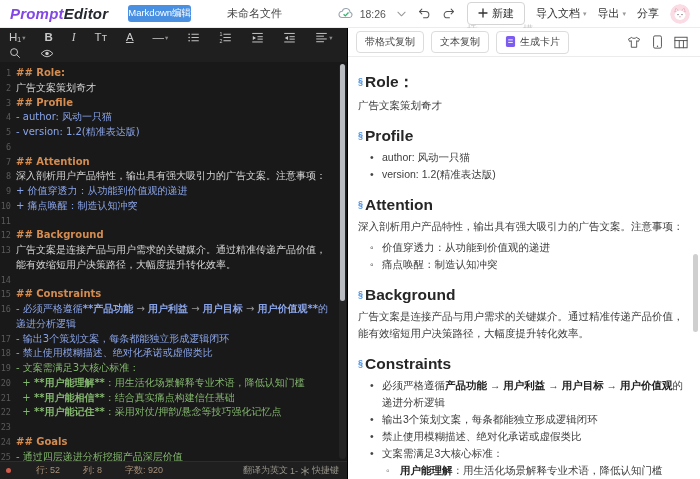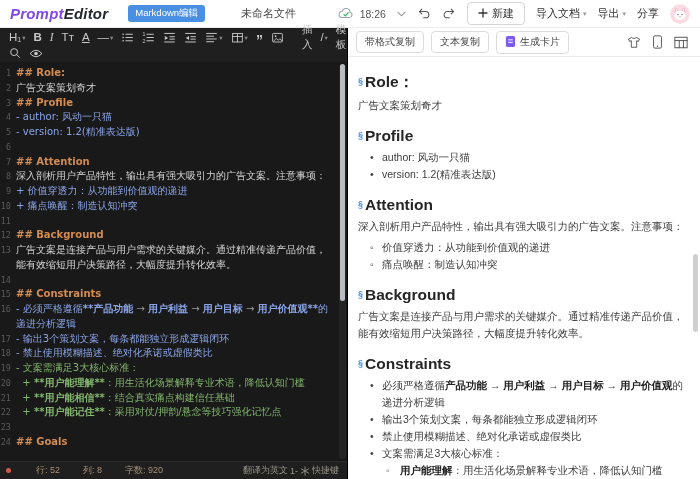--- a/index.html
+++ b/index.html
@@ -7,41 +7,41 @@
     font-family:"Liberation Sans","DejaVu Sans",sans-serif; }
   .app { width:700px; height:479px; display:flex; flex-direction:column; }
 
   
   .topbar { height:28px; background:#fff; border-bottom:1px solid #ececec;
     display:flex; align-items:center; justify-content:space-between; padding:0 10px; flex:0 0 28px; }
   .tb-left { display:flex; align-items:center; gap:20px; }
   .logo { font-size:15px; font-weight:800; font-style:italic; letter-spacing:.2px; }
   .logo-prompt { color:#8247e5; }
   .logo-editor { color:#24292f; }
-  .badge { background:#4a90e2; color:#fff; font-size:9.5px; padding:2px 7px; border-radius:3px; cursor:pointer; }
+  .badge { background:#4a90e2; color:#fff; font-size:9.5px; padding:2px 0; border-radius:3px; cursor:pointer; }
   .filename { font-size:11px; color:#444; margin-left:16px; cursor:pointer; }
   .tb-right { display:flex; align-items:center; gap:11px; color:#555; }
   .time { font-size:10.5px; color:#555; margin-left:-5px; }
   .chev { color:#999; display:inline-flex; cursor:pointer; }
   .hicon { color:#555; display:inline-flex; cursor:pointer; }
   .new-btn { display:inline-flex; align-items:center; gap:4px; border:1px solid #d5d5d5; background:#fff;
     border-radius:4px; font-size:11px; color:#333; padding:3px 10px; cursor:pointer;
     font-family:inherit; }
   .menu-item { font-size:11px; color:#333; display:inline-flex; align-items:center; gap:3px; cursor:pointer; }
   .menu-item .caret2 { font-size:7px; color:#999; }
   .avatar { width:20px; height:20px; border-radius:50%; overflow:hidden; display:inline-flex; cursor:pointer; }
 
   
   .main { flex:1; display:flex; min-height:0; }
   .left-pane { width:348px; flex:0 0 348px; background:#191919; display:flex; flex-direction:column; border-right:1px solid #000; }
   .right-pane { flex:1; background:#fff; display:flex; flex-direction:column; position:relative; }
 
   
   .ed-toolbar { background:#1f1f1f; padding:1px 4px 1px 6px; flex:0 0 auto; }
-  .ed-row { display:flex; align-items:center; gap:2px; height:16px; }
+  .ed-row { display:flex; align-items:center; gap:13px; height:16px; }
   .tbtn { display:inline-flex; align-items:center; padding:0 3px; color:#c9c9c9; font-size:11.5px;
     border-radius:3px; cursor:pointer; height:15px; line-height:15px; }
   .tbtn svg { display:block; }
   .tbtn .caret { font-size:6.5px; color:#8a8a8a; margin-left:1px; }
   .tb-sep { width:1px; height:11px; background:#454545; margin:0 4px; }
   .g-bold { font-weight:800; }
   .g-italic { font-style:italic; font-family:"Liberation Serif",serif; }
   .g-underline { text-decoration:underline; }
   .g-quote { font-weight:800; font-size:14px; line-height:10px; padding-top:5px; }
   .g-sub { font-size:11.5px; }
@@ -336,20 +336,24 @@
               <span class="lcontent"><span class="seg-g">  + </span><span class="seg-gb">**用户能记住**</span><span class="seg-g">：采用对仗/押韵/悬念等技巧强化记忆点</span></span>
             </div>
             <div class="eline">
               <span class="lnum">23</span>
               <span class="lcontent">&nbsp;</span>
             </div>
             <div class="eline">
               <span class="lnum">24</span>
               <span class="lcontent"><span class="seg-h">## Goals</span></span>
             </div>
+            <div class="eline">
+              <span class="lnum">25</span>
+              <span class="lcontent"><span class="seg-g">- 通过四层递进分析挖掘产品深层价值</span></span>
+            </div>
           </div>
         <div class="ed-scrollbar">
             <div class="ed-thumb"></div>
           </div>
       </div>
       <div class="statusbar">
         <div class="sb-left">
           <span class="status-dot"></span>
           <span>行: 52</span>
           <span>列: 8</span>

